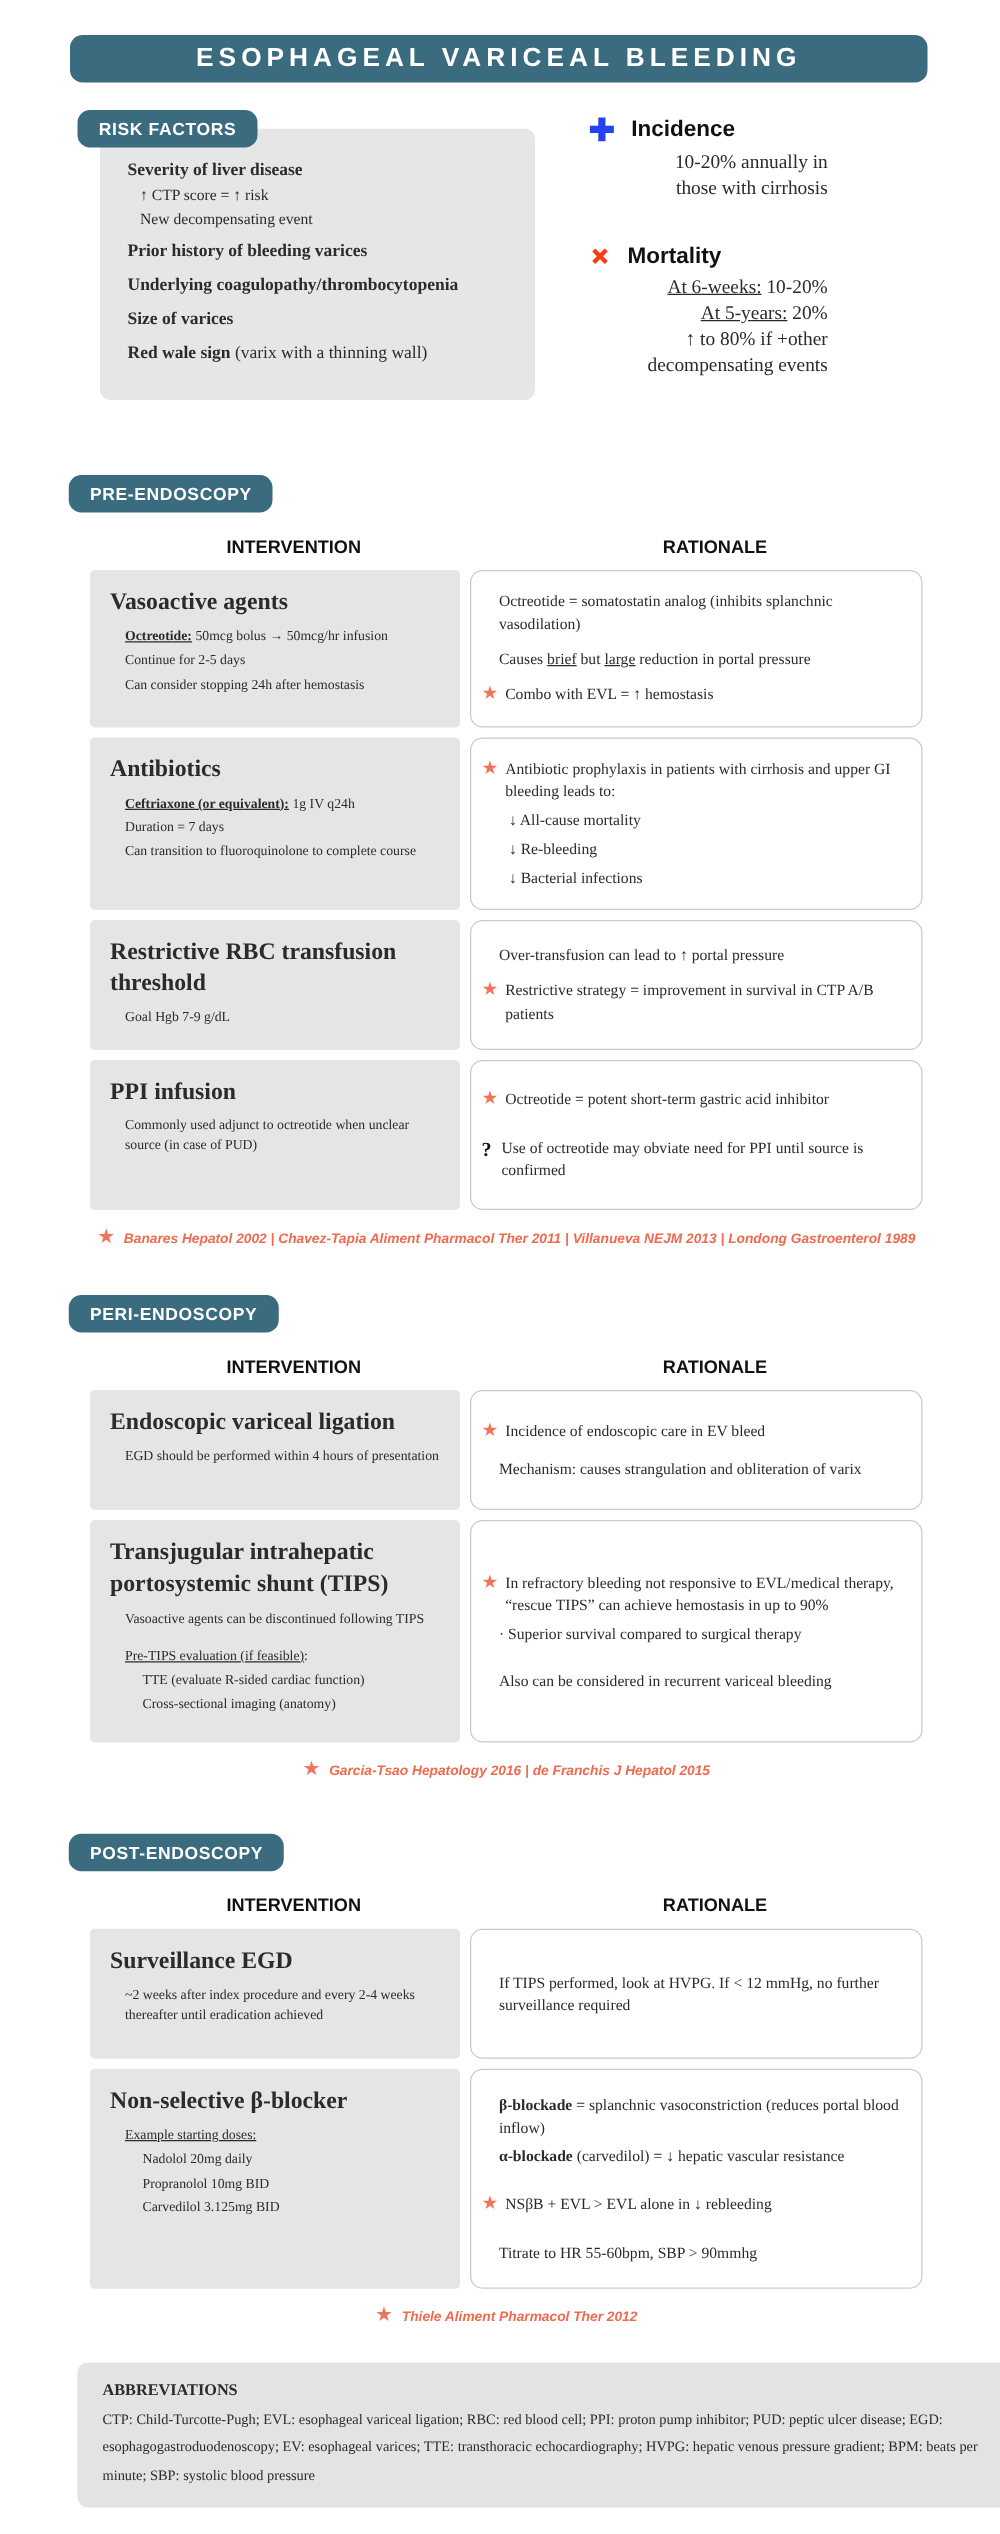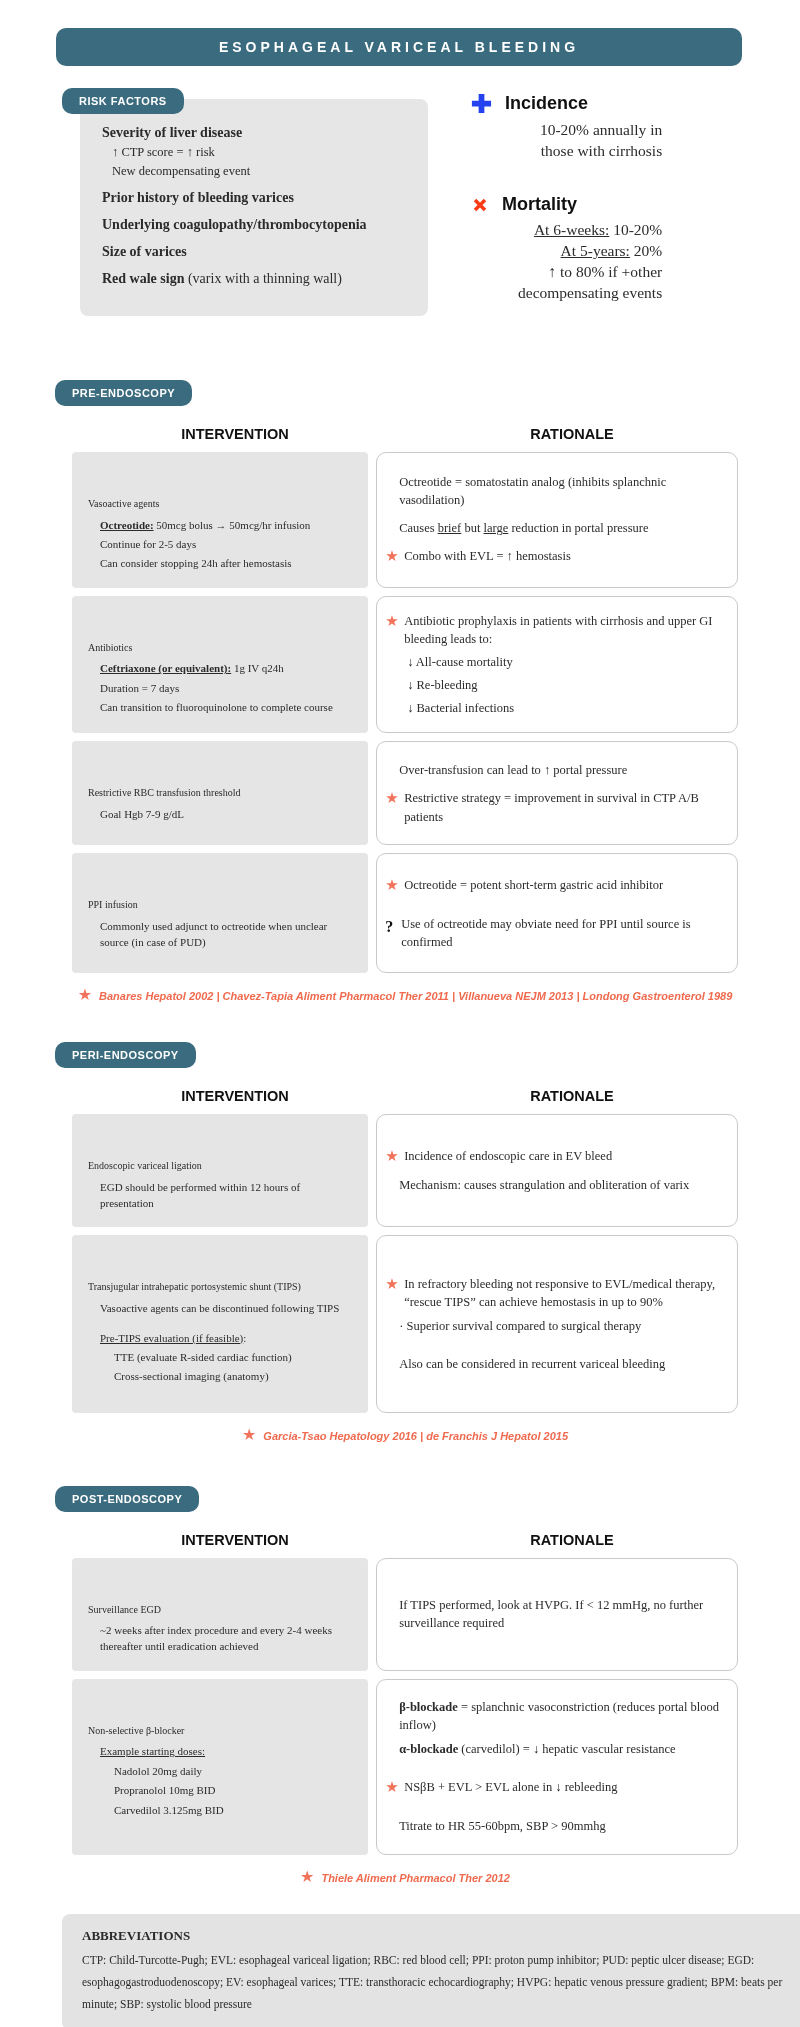--- a/index.html
+++ b/index.html
@@ -9,28 +9,28 @@
     font-family: "Liberation Serif", "DejaVu Serif", serif; color: #2b2b2b;
   }
   .b { font-weight: bold; }
   .u { text-decoration: underline; }
 
   
   .title-bar {
     margin: 28px 58px 0 56px; height: 38px; border-radius: 10px;
     background: #3A6B7E; color: #fff; display:flex; align-items:center; justify-content:center;
     font-family: "Liberation Sans", "DejaVu Sans", sans-serif; font-weight: bold;
-    font-size: 14px; letter-spacing: 4px;
+    font-size: 21px; letter-spacing: 4px;
   }
 
   
   .badge {
     display: inline-block; background:#3A6B7E; color:#fff; border-radius: 10px;
     font-family:"Liberation Sans","DejaVu Sans",sans-serif; font-weight:bold;
-    font-size: 11px; padding: 7px 17px; letter-spacing: .5px; position: relative; z-index: 2;
+    font-size: 14px; padding: 7px 17px; letter-spacing: .5px; position: relative; z-index: 2;
   }
 
   
   .top-row { display:flex; margin: 22px 0 0 62px; }
   .risk-wrap { width: 360px; }
   .risk-box {
     background:#e6e6e6; border-radius: 8px; margin: -15px 0 0 18px; width: 348px;
     padding: 26px 16px 18px 22px;
   }
   .risk-item { margin-bottom: 11px; font-size: 14px; }
@@ -56,21 +56,21 @@
 
   .rows { margin-left: 17px; width: 666px; }
   .t-row { display:flex; align-items: stretch; margin-bottom: 8px; }
   .cell-left {
     width: 326px; background:#e5e5e5; border-radius: 4px; padding: 13px 14px 12px 16px;
   }
   .cell-right {
     width: 400px; margin-left: 8px; background:#fff; border: 1px solid #c9c9c9;
     border-radius: 10px; padding: 10px 12px 10px 8px; display:flex; flex-direction:column; justify-content:center;
   }
-  .cell-title { font-weight:normal; font-size: 10px; margin-bottom: 7px; line-height:1.35;margin-top:32px; }
+  .cell-title { font-weight:bold; font-size: 19px; margin-bottom: 7px; line-height:1.35; }
   .cell-line { font-size: 11px; margin: 3.5px 0; padding-left: 12px; line-height:1.45; }
   .cell-line.ind2 { padding-left: 26px; }
   .cell-line.gap { margin-top: 14px; }
 
   .para { display:flex; font-size: 12.5px; margin: 5px 0; line-height: 1.45; }
   .para.tight { margin-top: 0px; }
   .para.gap { margin-top: 15px; }
   .para .ptext { display:block; padding-left: 14px; }
   .para.has-icon .ptext { padding-left: 0; }
   .star { color:#F2735B; font-size: 15px; width: 19px; flex: none; line-height:1.3; }
@@ -221,21 +221,21 @@
             </div>
           </div>
         </div><div class="citation"><span class="star">★</span><span>Banares Hepatol 2002  |  Chavez-Tapia Aliment Pharmacol Ther 2011  |  Villanueva NEJM 2013  |  Londong Gastroenterol 1989</span></div></div>
       <div class="section sec-peri-endoscopy"><div class="badge">PERI-ENDOSCOPY</div><div class="col-headers">
           <div class="ch ch-left">INTERVENTION</div>
           <div class="ch ch-right">RATIONALE</div>
         </div><div class="rows">
           <div class="t-row">
             <div class="cell-left">
               <div class="cell-title"><span>Endoscopic variceal ligation</span></div>
-              <div class="cell-line"><span>EGD should be performed within 12 hours of presentation</span></div>
+              <div class="cell-line"><span>EGD should be performed within 4 hours of presentation</span></div>
             </div>
             <div class="cell-right">
               <div class="para has-icon">
                 <span class="star">★</span>
                 <span class="ptext"><span>Incidence of endoscopic care in EV bleed</span></span>
               </div>
               <div class="para">
                 <span class="ptext"><span>Mechanism: causes strangulation and obliteration of varix</span></span>
               </div>
             </div>

